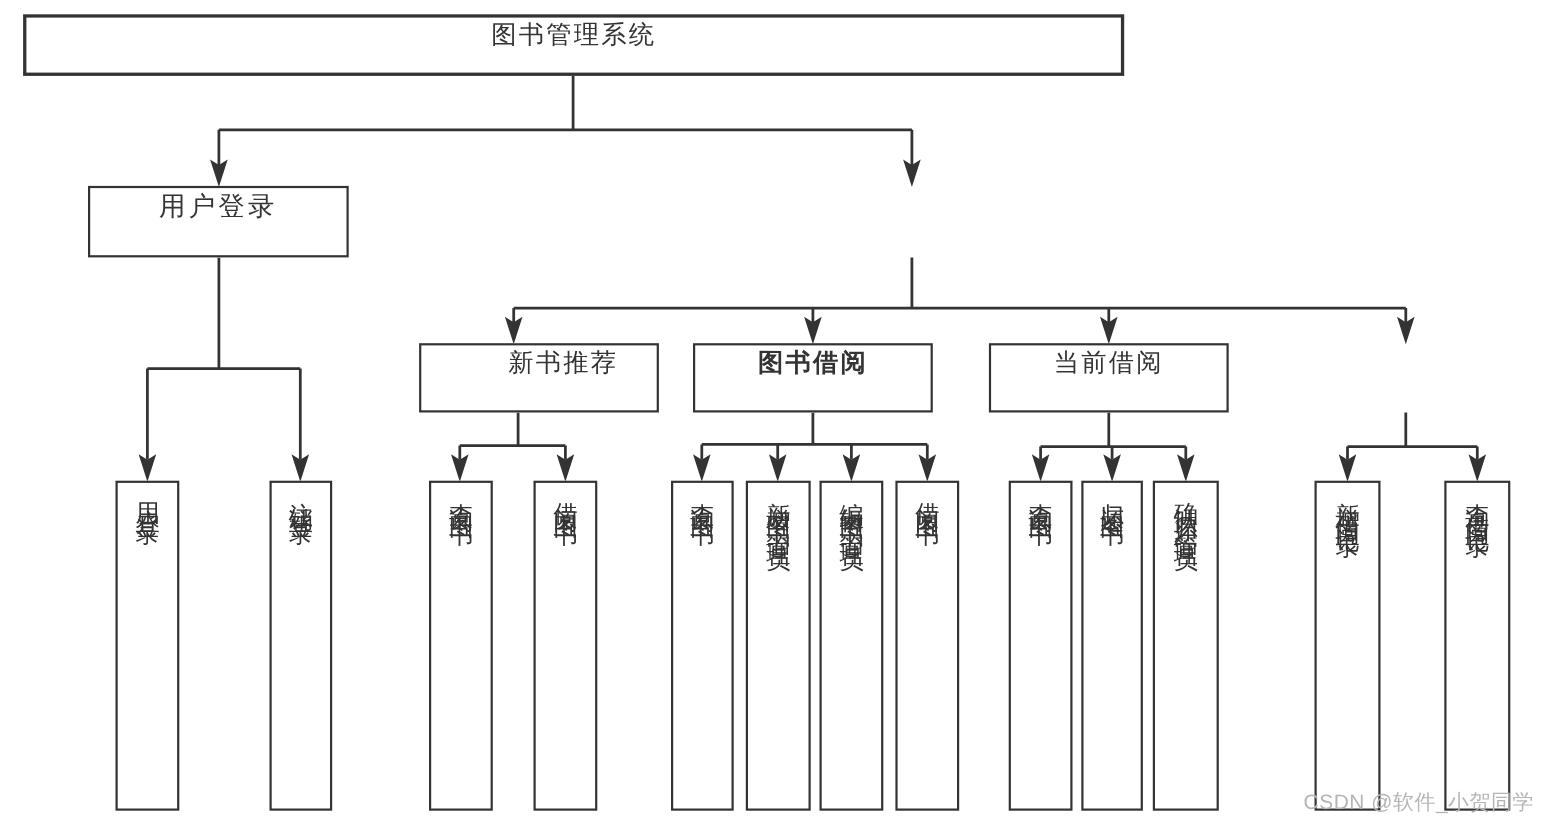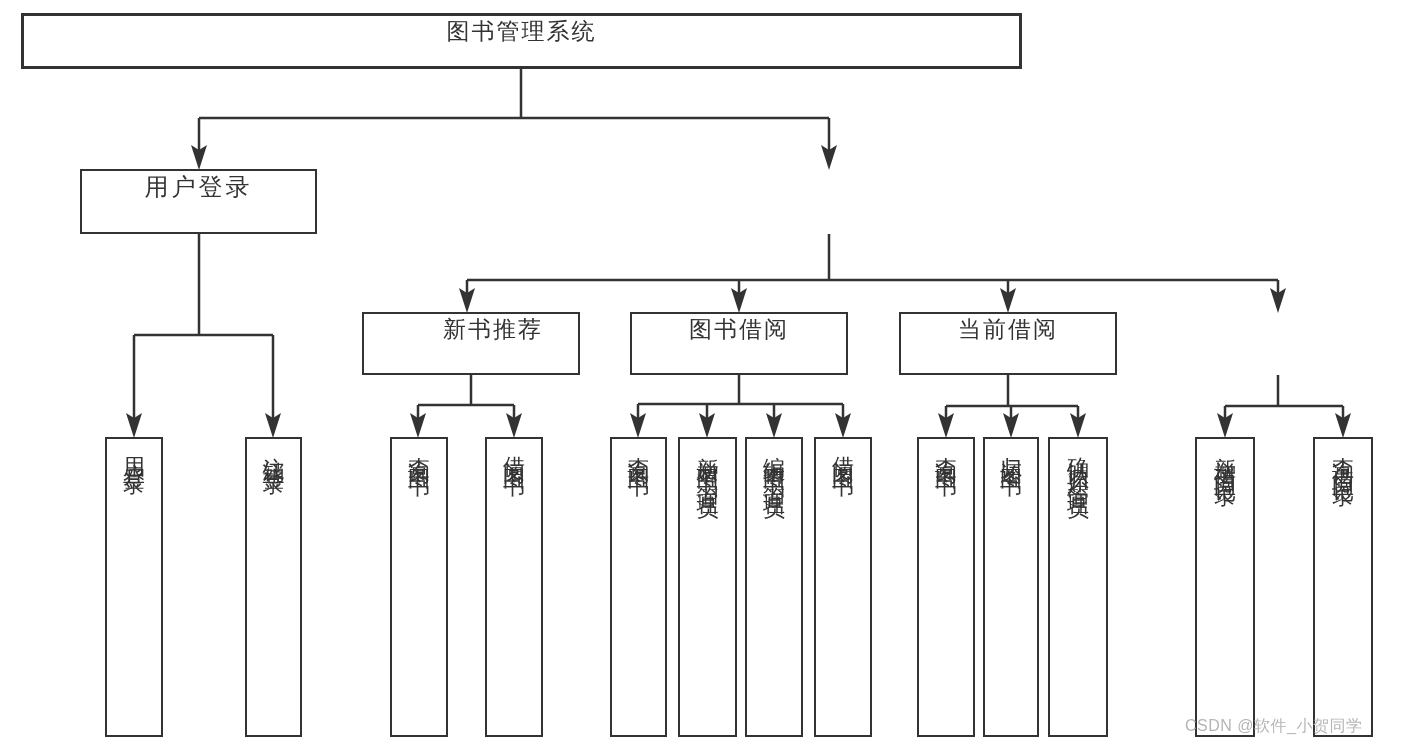--- a/index.html
+++ b/index.html
@@ -36,22 +36,22 @@
     border-width: 3px;
     font-size: 23px;
     letter-spacing: 2px;
   }
 
   .node-l2 { top: 169px; height: 65px; font-size: 24px; letter-spacing: 3px; }
   .node-login  { left: 80px;  width: 237px; }
   .node-manage { left: 712px; width: 235px; }
 
   .node-l3 { top: 312px; height: 63px; width: 218px; font-size: 23px; letter-spacing: 2px; }
-  .node-recommend { left: 362px; padding-left: 44px; }
-  .node-borrow    { left: 630px; }
+  .node-recommend { left: 381px; padding-left: 44px; }
+  .node-borrow    { left: 630px; font-weight: bold; }
   .node-current   { left: 899px; }
   .node-records   { left: 1169px; }
 
   .leaf { top: 437px; height: 300px; }
   .leaf span {
     writing-mode: vertical-rl;
     text-orientation: mixed;
     font-size: 22px;
     letter-spacing: 6px;
     line-height: 1.1;
@@ -70,21 +70,21 @@
   .leaf-cur0    { left: 917px;  width: 58px; }
   .leaf-cur1    { left: 983px;  width: 56px; }
   .leaf-cur2    { left: 1048px; width: 60px; }
   .leaf-recd0   { left: 1195px; width: 60px; }
   .leaf-recd1   { left: 1313px; width: 60px; }
 
   .watermark {
     position: absolute;
     left: 1185px;
     top: 716px;
-    font-size: 16px;
+    font-size: 19px;
     color: #b5b5b5;
     letter-spacing: 0.5px;
     white-space: nowrap;
   }
 </style>
 </head>
 <body>
 
 <div class="canvas">
 

